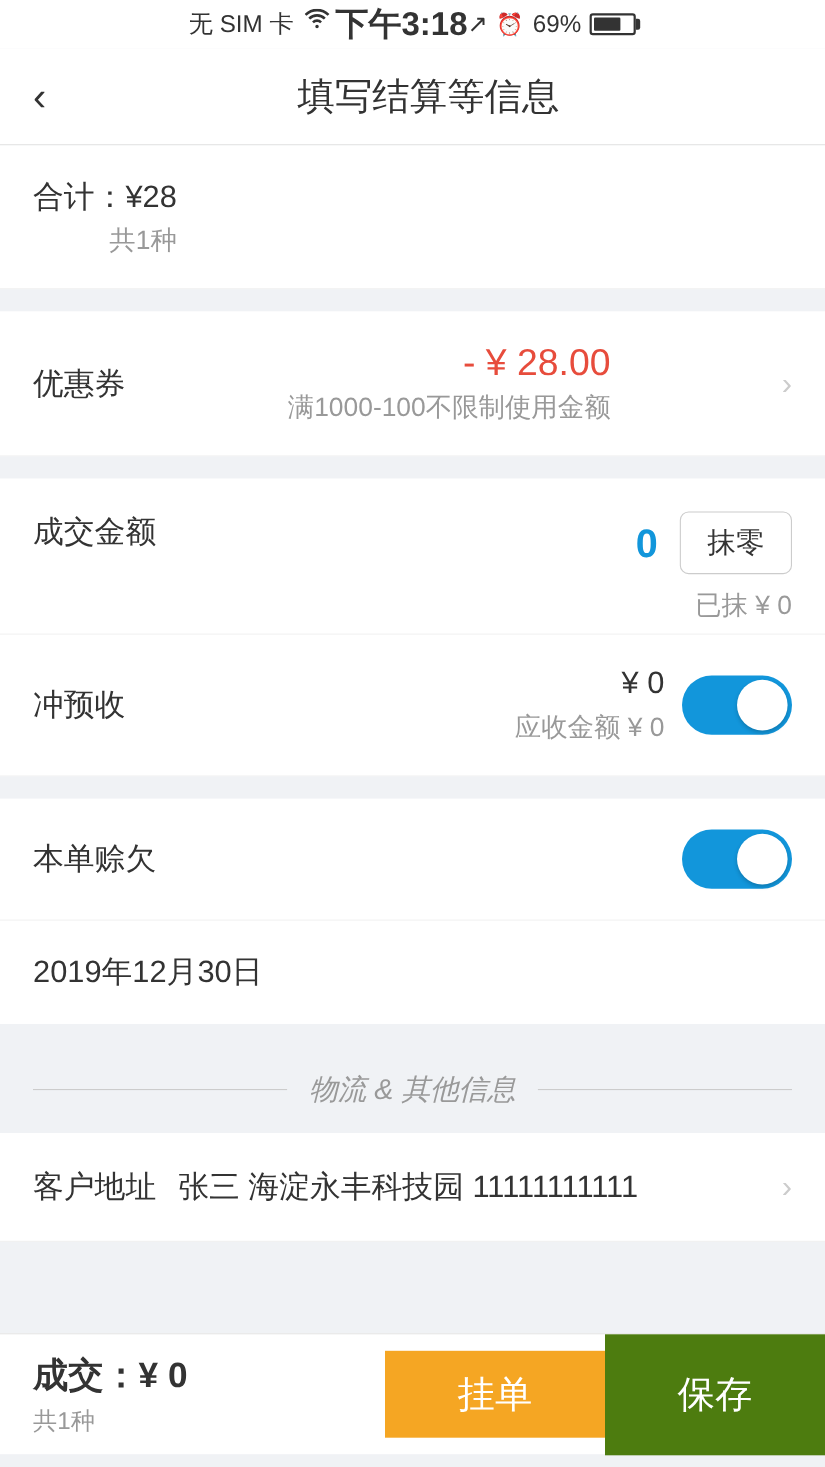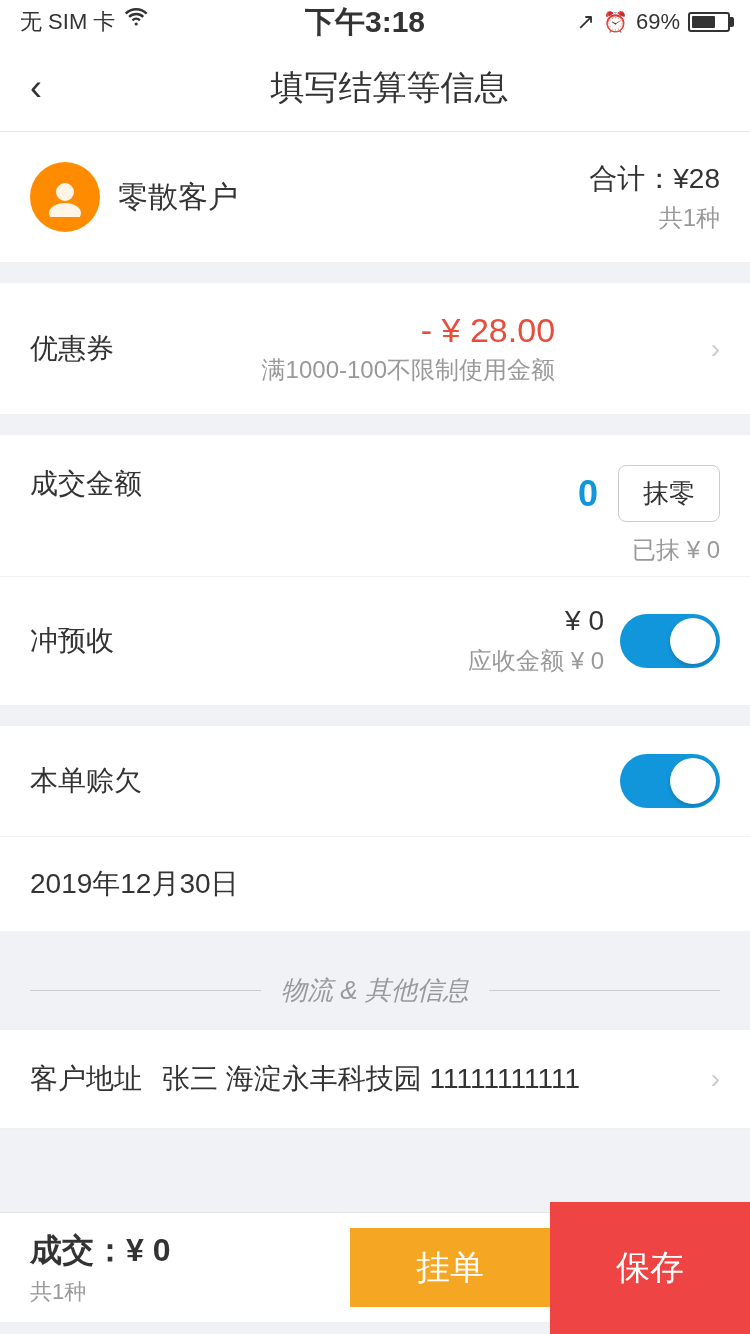--- a/index.html
+++ b/index.html
@@ -14,21 +14,21 @@
       position: relative;
     }
 
     
     .status-bar {
       width: 100%;
       height: 44px;
       background: #fff;
       display: flex;
       align-items: center;
-      justify-content: space-between;
+      justify-content: center;
       padding: 0 20px;
       font-size: 24px;
       font-weight: 500;
     }
     .status-left { display: flex; align-items: center; gap: 10px; }
     .status-center { font-size: 30px; font-weight: 600; }
     .status-right { display: flex; align-items: center; gap: 8px; font-size: 24px; }
     .battery-icon {
       width: 42px; height: 20px; border: 2px solid #333; border-radius: 3px;
       position: relative; display: inline-flex; align-items: center; padding: 2px;
@@ -199,22 +199,22 @@
     .bottom-count { font-size: 22px; color: #999; margin-top: 4px; }
     .hang-btn {
       width: 200px; height: 79px;
       background: #f5a623;
       display: flex; align-items: center; justify-content: center;
       font-size: 34px; color: #fff; font-weight: 500;
       cursor: pointer;
       border: none;
     }
     .save-btn {
-      width: 200px; height: 132px;
-      background: #ef4444;
+      width: 200px; height: 110px;
+      background: #4d7c0f;
       display: flex; align-items: center; justify-content: center;
       font-size: 34px; color: #fff; font-weight: 500;
       cursor: pointer;
       border: none;
     }
   </style>
 </head>
 <body>
 
 <div class="status-bar">
@@ -239,29 +239,20 @@
 
 <div class="nav-bar">
   <span class="nav-back">‹</span>
   <span class="nav-title">填写结算等信息</span>
 </div>
 
 <div class="content">
 
   <div class="card">
     <div class="customer-row">
-      <div class="customer-left">
-        <div class="customer-avatar">
-          <svg width="40" height="40" viewBox="0 0 40 40">
-            <circle cx="20" cy="15" r="9" fill="#fff" opacity="0.9"></circle>
-            <ellipse cx="20" cy="36" rx="16" ry="10" fill="#fff" opacity="0.9"></ellipse>
-          </svg>
-        </div>
-        <span class="customer-name">零散客户</span>
-      </div>
       <div class="customer-right">
         <div class="total-amount">合计：¥28</div>
         <div class="total-count">共1种</div>
       </div>
     </div>
   </div>
 
   <div class="section-divider"></div>
 
   <div class="coupon-row">

